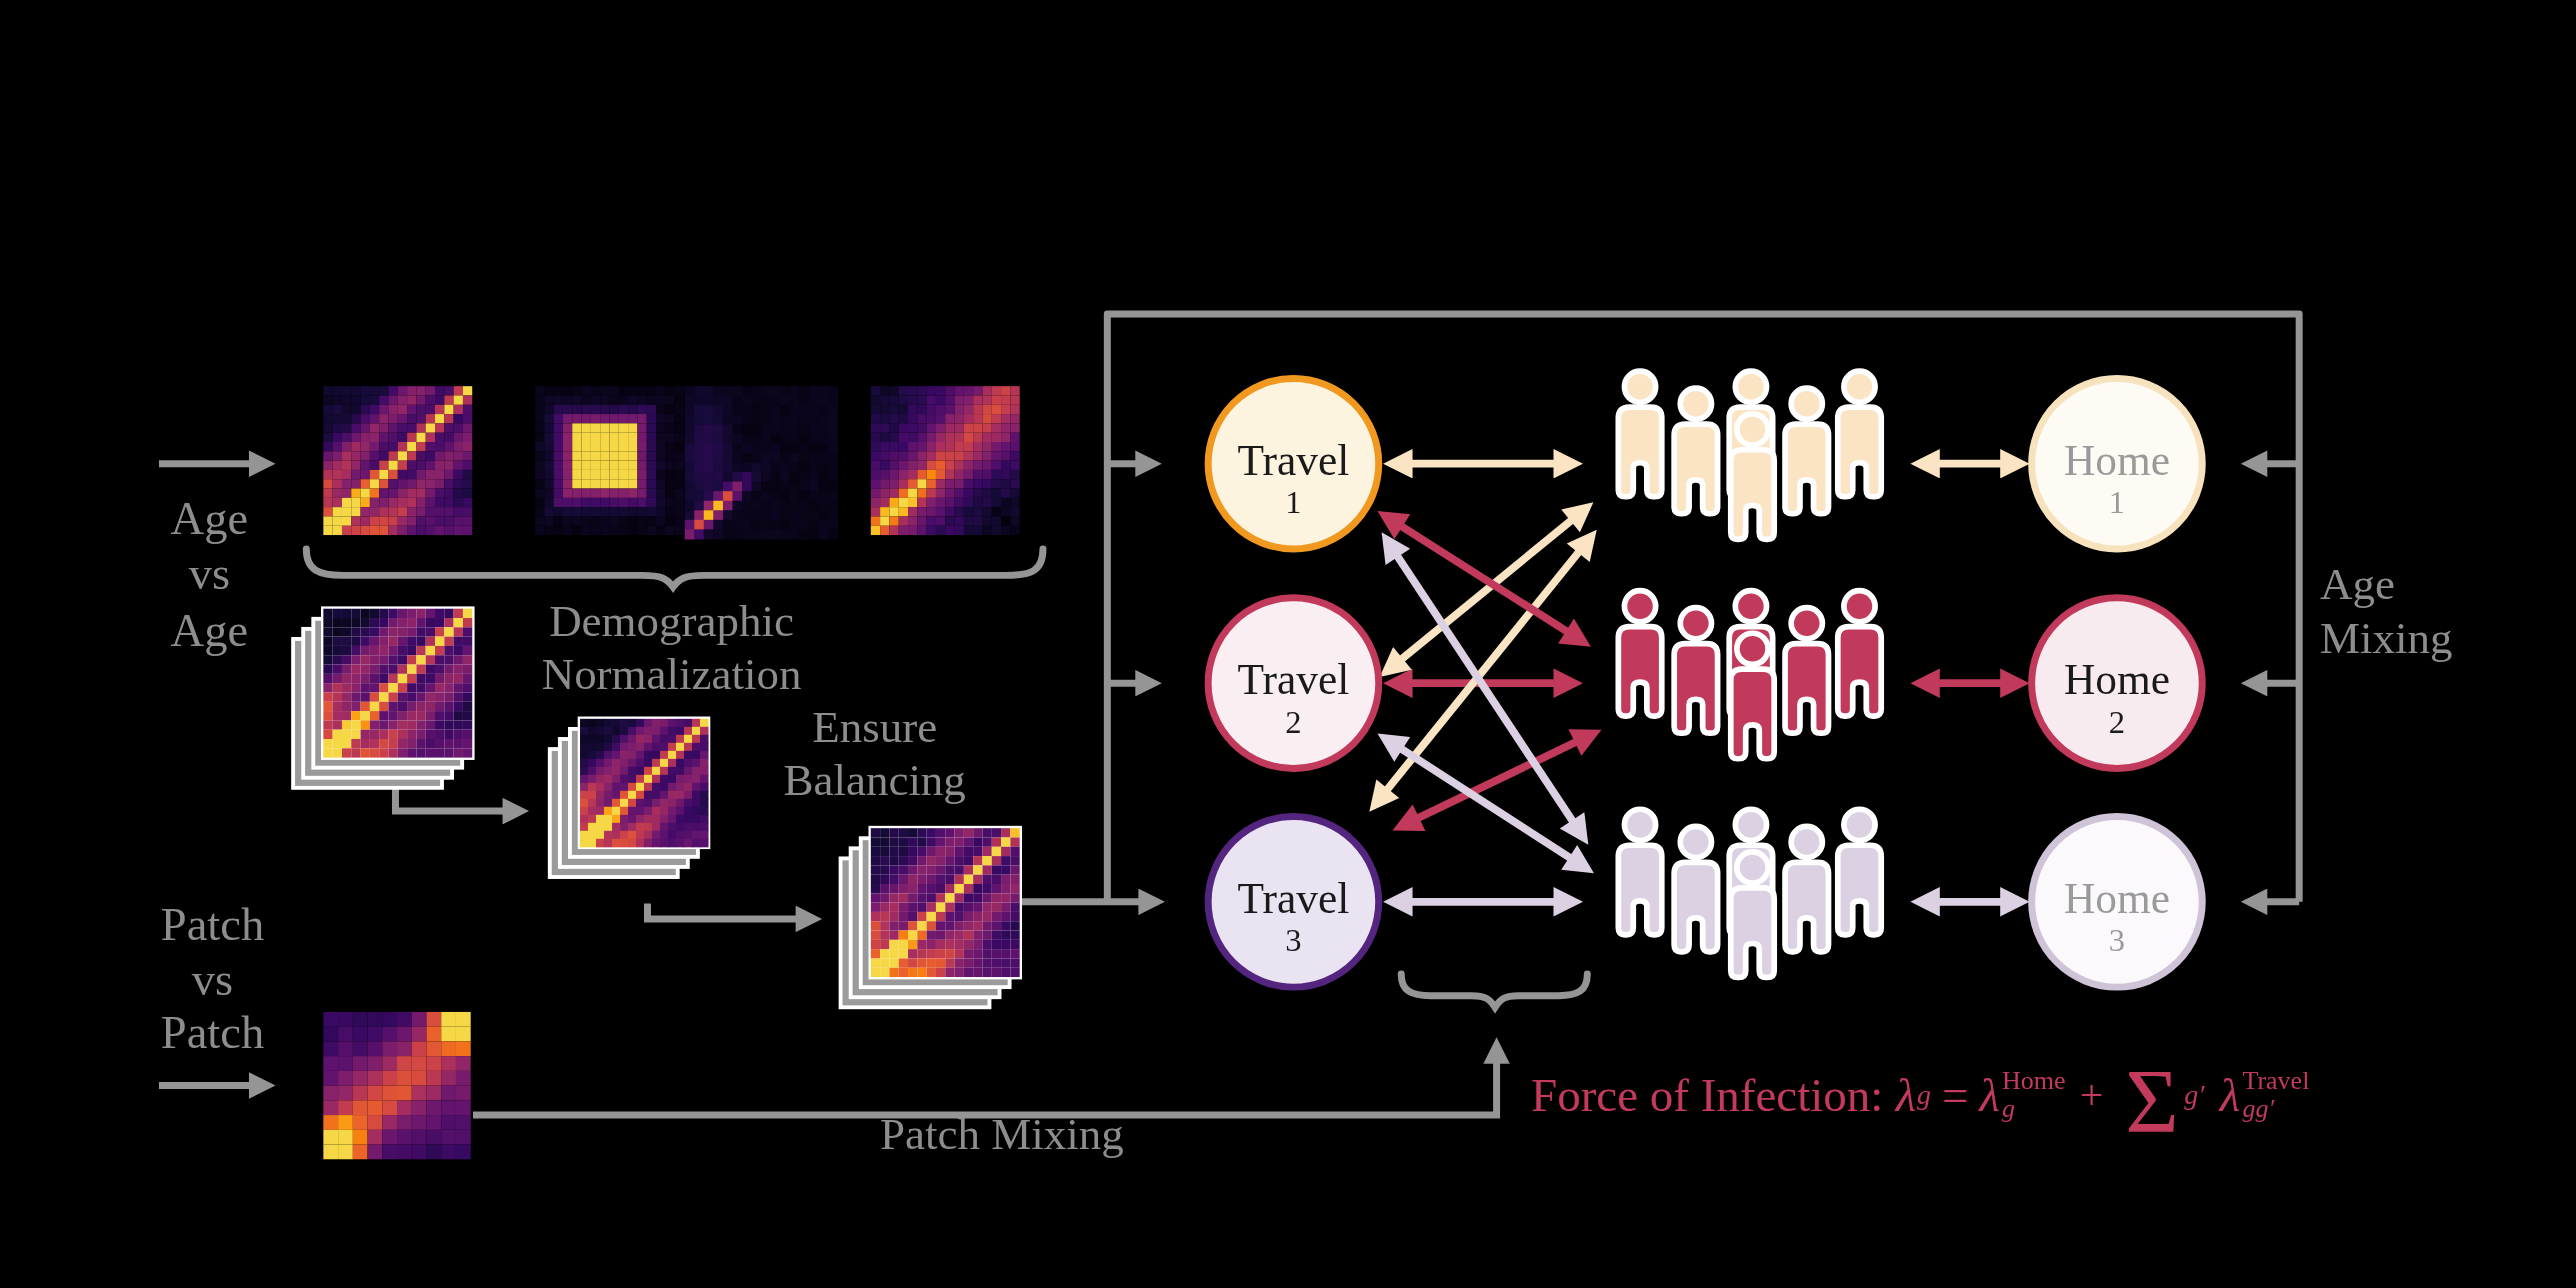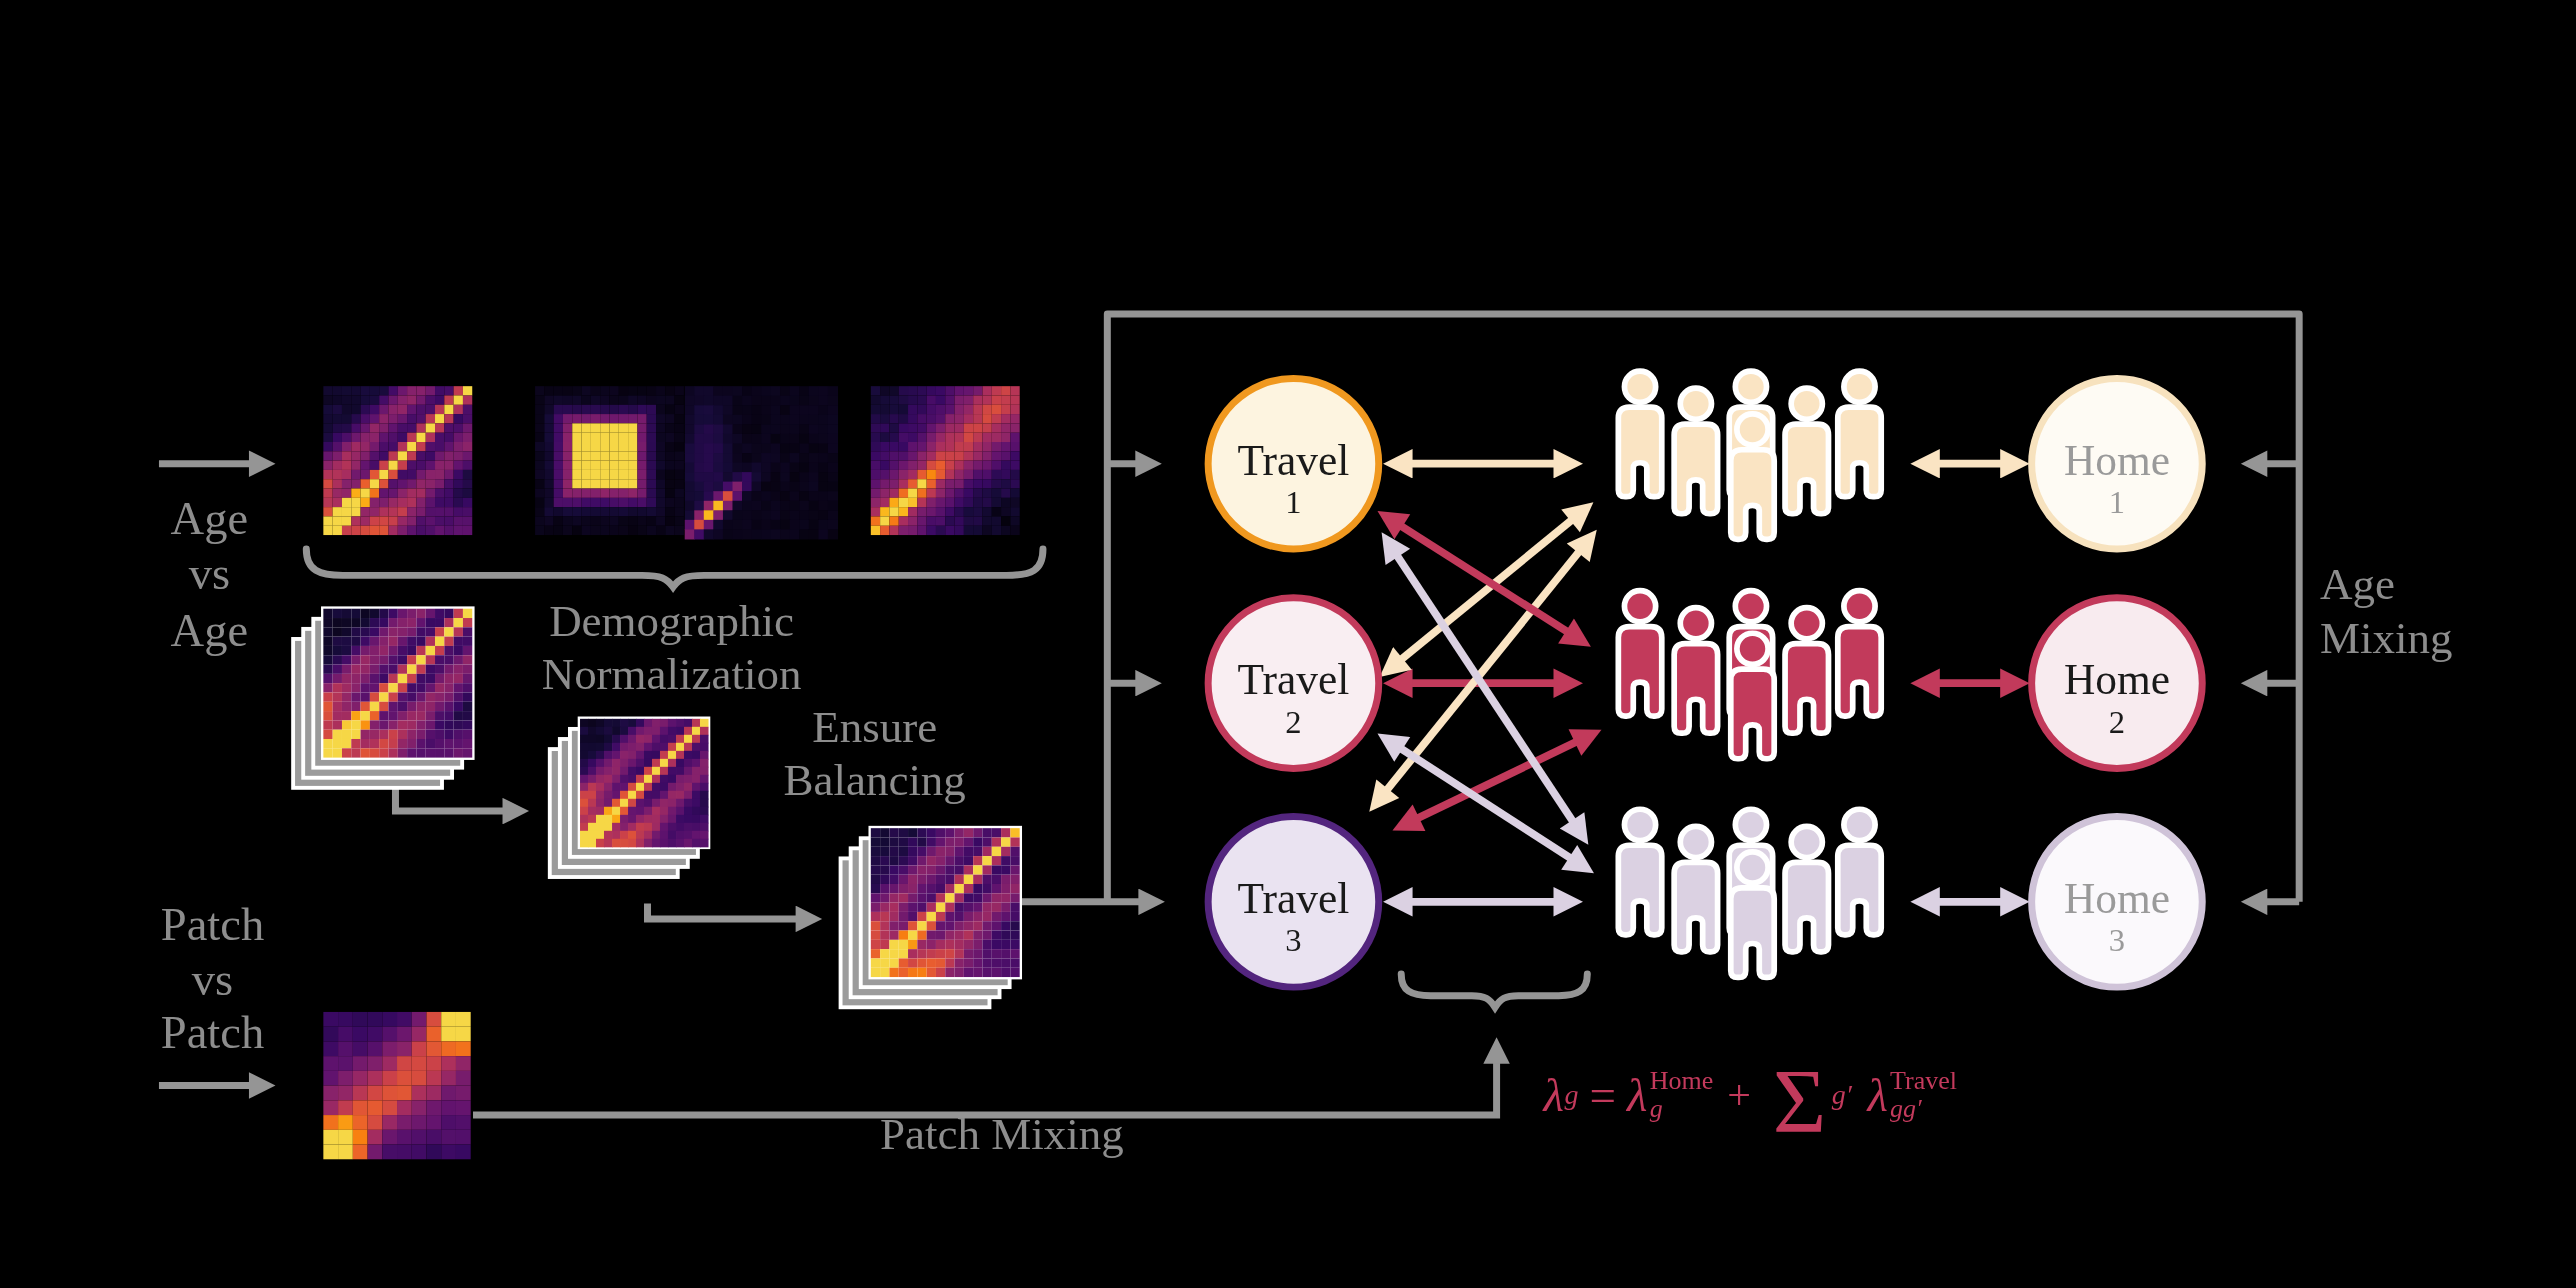--- a/index.html
+++ b/index.html
@@ -2123,20 +2123,21 @@
           </g>
           <g transform="translate(220,103) scale(1.75)">
             <circle cx="0" cy="-7" r="11.5" fill="#DBD1E2" stroke="#ffffff" stroke-width="4.2"></circle>
             <path d="M -16,16 Q -16,8 -8,8 L 8,8 Q 16,8 16,16 L 16,69 Q 16,74 11,74 L 10,74 Q 5,74 5,69 L 5,53 Q 5,49 0,49 Q -5,49 -5,53 L -5,69 Q -5,74 -10,74 L -11,74 Q -16,74 -16,69 Z" fill="#DBD1E2" stroke="#ffffff" stroke-width="4.2" stroke-linejoin="round"></path>
           </g>
         </g>
       </g>
 </svg>
 
 <div id="formula">
+  <span>Force of Infection:</span>
   <span style="width:12.4px"></span>
   <i>λ</i>
       <sub class="sb">g</sub>
   <span class="sp-eq">=</span>
   <i>λ</i>
       <span class="ss">
         <span class="sp">Home</span>
         <span class="sbb">g</span>
       </span>
   <span class="sp-plus">+</span>

